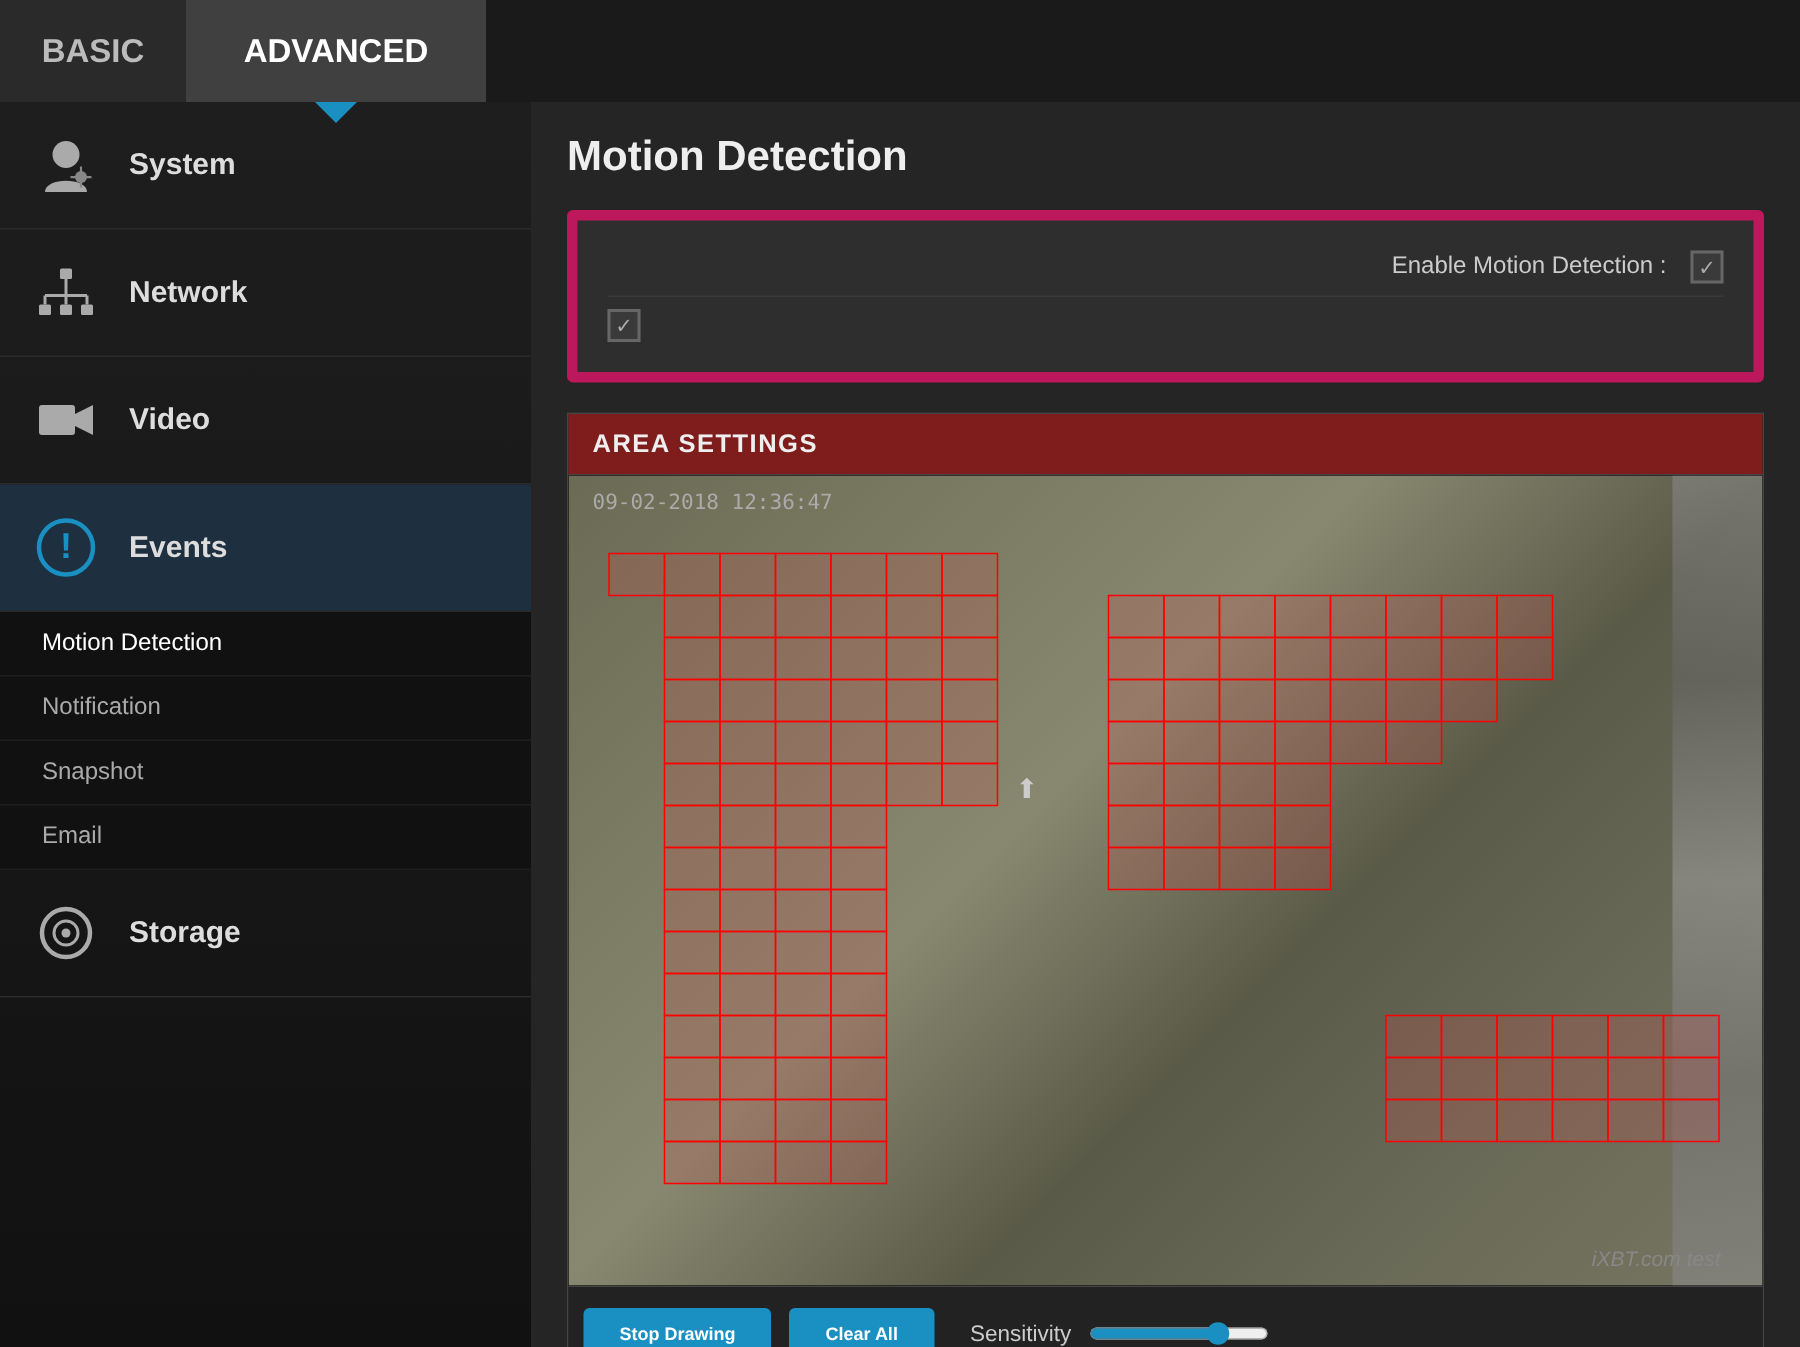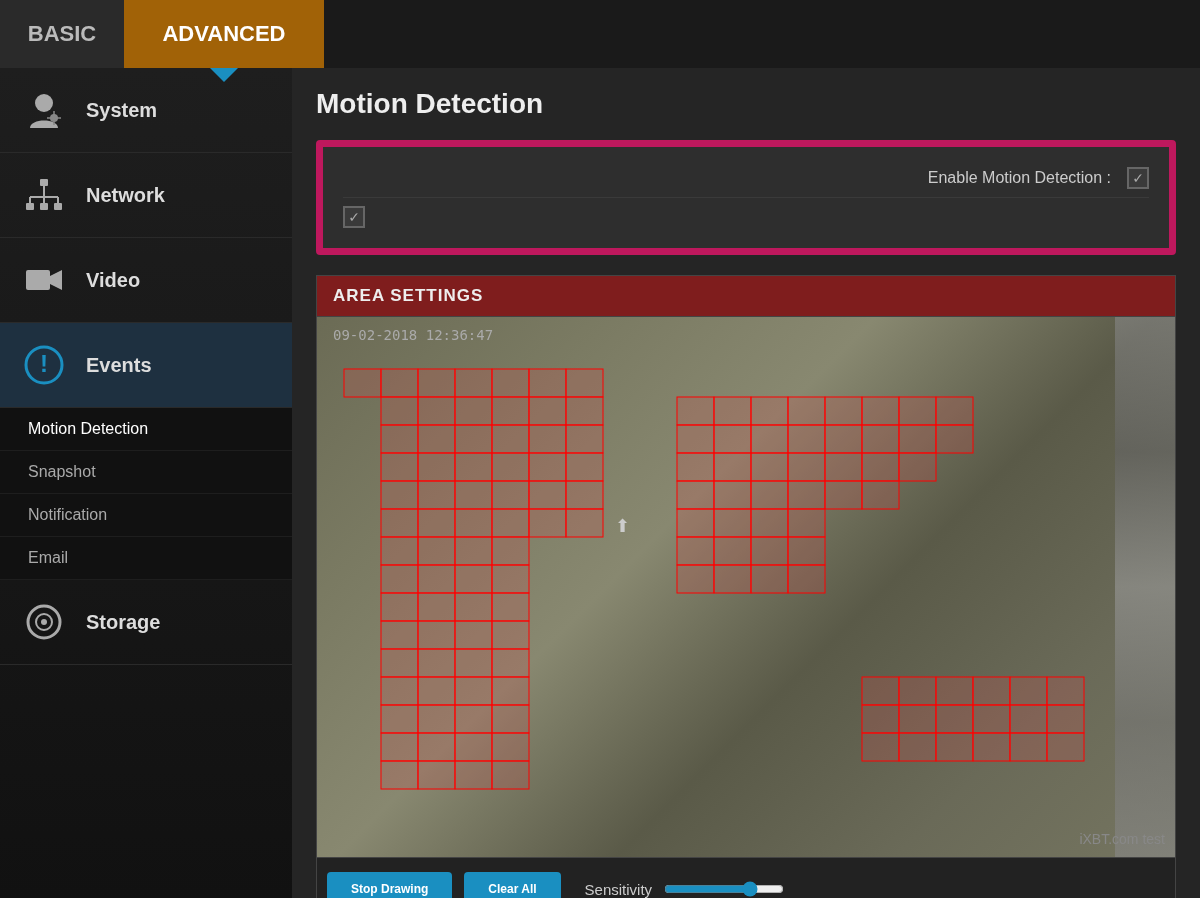--- a/index.html
+++ b/index.html
@@ -24,21 +24,21 @@
       display: flex;
       align-items: center;
       justify-content: center;
       font-size: 22px;
       font-weight: bold;
       color: #bbb;
       cursor: pointer;
     }
     .tab-advanced {
       width: 200px;
-      background: #a16207;
+      background: #404040;
       display: flex;
       align-items: center;
       justify-content: center;
       font-size: 22px;
       font-weight: bold;
       color: #fff;
       cursor: pointer;
       position: relative;
     }
     .tab-advanced::after {
@@ -53,21 +53,21 @@
     }
 
     
     .main-layout {
       display: flex;
       height: 830px;
     }
 
     
     .sidebar {
-      width: 292px;
+      width: 354px;
       background: linear-gradient(to bottom, #1e1e1e, #111);
       flex-shrink: 0;
     }
     .sidebar-item {
       display: flex;
       align-items: center;
       padding: 18px 20px;
       cursor: pointer;
       border-bottom: 1px solid #2a2a2a;
     }
@@ -192,23 +192,24 @@
       top: 10px;
       left: 16px;
       font-size: 14px;
       color: #aaa;
       font-family: monospace;
       z-index: 2;
     }
     .watermark {
       position: absolute;
       bottom: 10px;
-      right: 10px;
+      right: 28px;
       font-size: 14px;
       color: #888;
+      font-style: italic;
       z-index: 2;
     }
 
     
     .bottom-controls {
       display: flex;
       align-items: center;
       padding: 14px 10px;
       background: #222;
       border-top: 1px solid #444;
@@ -305,22 +306,22 @@
         <svg viewBox="0 0 40 40" xmlns="http://www.w3.org/2000/svg">
           <circle cx="20" cy="20" r="18" fill="none" stroke="#1a8fc1" stroke-width="3"></circle>
           <text x="20" y="27" text-anchor="middle" font-size="24" font-weight="bold" fill="#1a8fc1">!</text>
         </svg>
       </div>
       <span class="sidebar-label">Events</span>
     </div>
 
     <div class="sub-items">
       <div class="sub-item active">Motion Detection</div>
+      <div class="sub-item">Notification</div>
       <div class="sub-item">Snapshot</div>
-      <div class="sub-item">Notification</div>
       <div class="sub-item">Email</div>
     </div>
 
     <div class="sidebar-item">
       <div class="sidebar-icon icon-storage">
         <svg viewBox="0 0 40 40" xmlns="http://www.w3.org/2000/svg">
           <circle cx="20" cy="20" r="16" fill="none" stroke="#aaa" stroke-width="3"></circle>
           <circle cx="20" cy="20" r="8" fill="none" stroke="#aaa" stroke-width="2"></circle>
           <circle cx="20" cy="20" r="3" fill="#aaa"></circle>
         </svg>

